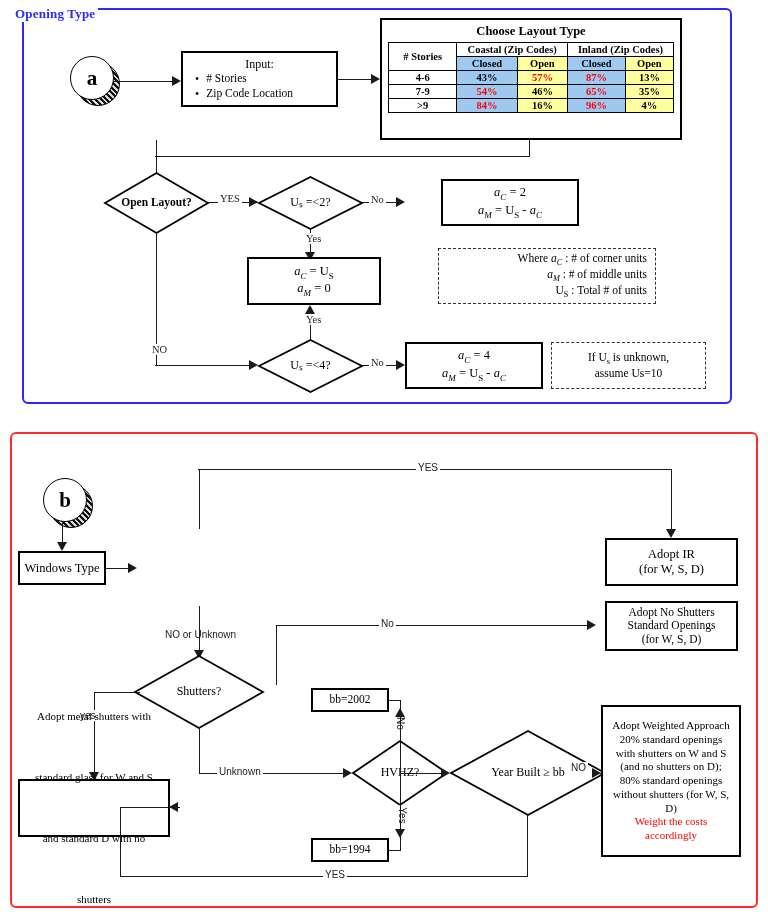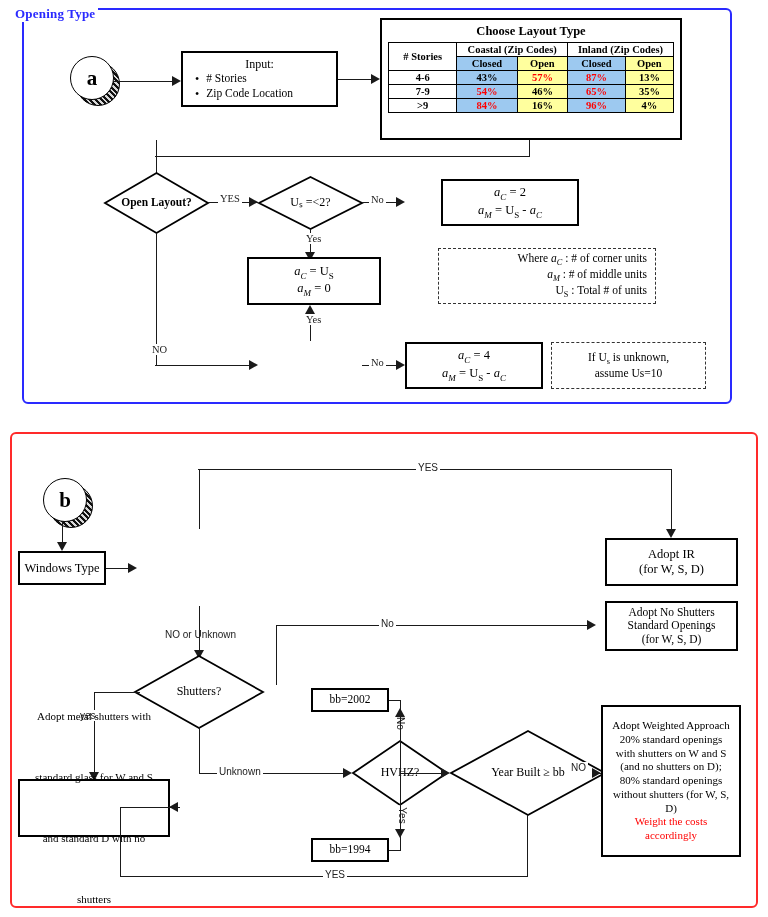--- a/index.html
+++ b/index.html
@@ -195,20 +195,26 @@
 
   <div class="lineV" style="left:310px;top:313px;height:28px;"></div>
   <div class="elabel serif" style="left:304px;top:314px;">Yes</div>
   <div class="arrow up" style="left:305px;top:305px;"></div>
 
   <div class="lineV" style="left:156px;top:233px;height:133px;"></div>
   <div class="elabel serif" style="left:150px;top:344px;">NO</div>
   <div class="lineH" style="left:155px;top:365px;width:101px;"></div>
   <div class="arrow right" style="left:249px;top:360px;"></div>
 
+  <div class="diamond" style="left:258px;top:339px;width:105px;height:54px;">
+    <svg width="105" height="54" viewBox="0 0 105 54">
+      <polygon points="52.5,1 104,27 52.5,53 1,27" fill="#fff" stroke="#000" stroke-width="1.8"></polygon>
+    </svg>
+    <div class="dlabel">Uₛ =&lt;4?</div>
+  </div>
 
   <div class="lineH" style="left:362px;top:365px;width:40px;"></div>
   <div class="elabel serif" style="left:369px;top:357px;">No</div>
   <div class="arrow right" style="left:396px;top:360px;"></div>
 
   <div class="node" style="left:405px;top:342px;width:138px;height:47px;flex-direction:column;">
     <div class="fml"><i>a</i><sub><i>C</i></sub> = 4</div>
     <div class="fml"><i>a</i><sub><i>M</i></sub> = U<sub>S</sub> - <i>a</i><sub><i>C</i></sub></div>
   </div>
 

